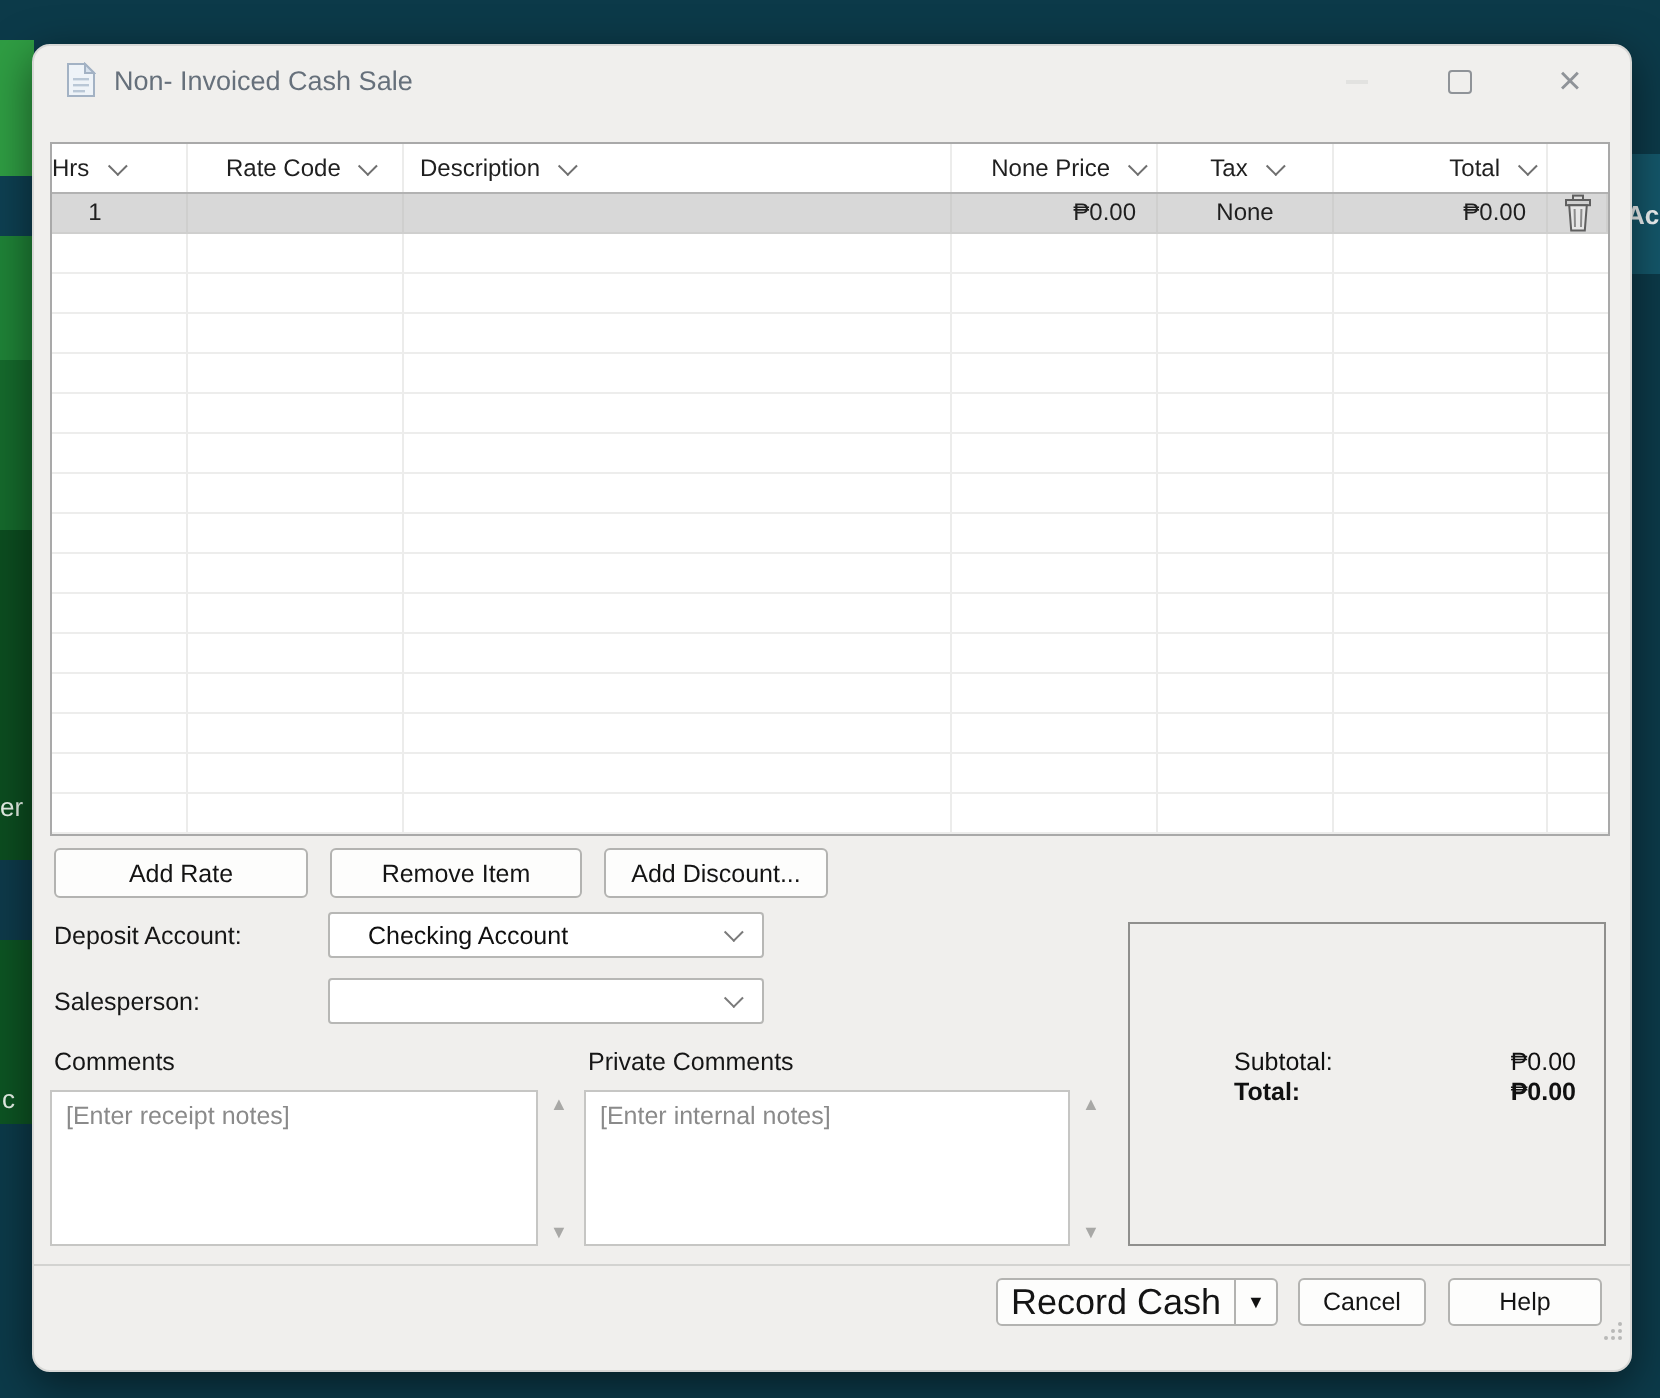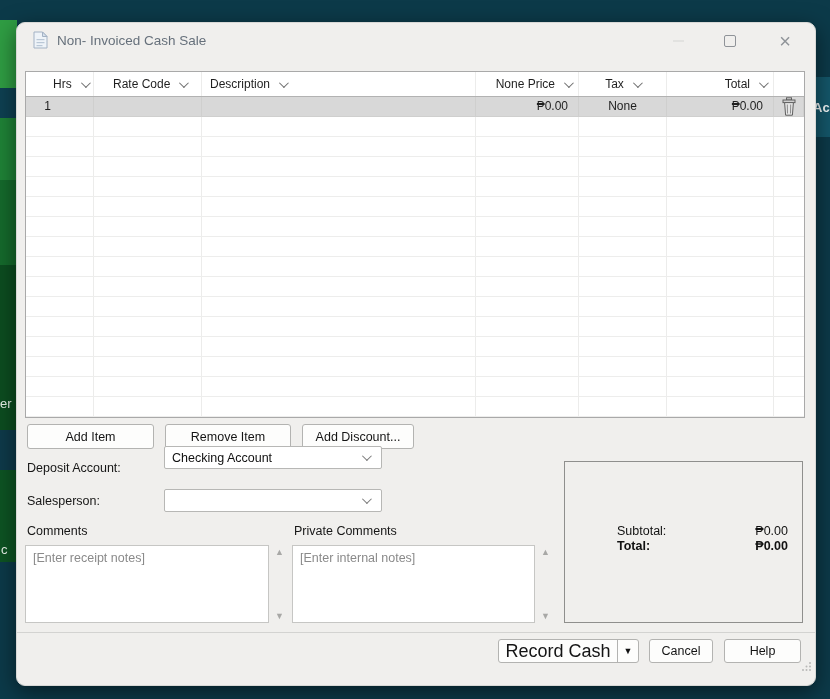--- a/index.html
+++ b/index.html
@@ -39,21 +39,21 @@
   .grid { position:absolute; left:8px; top:48px; width:780px; background:#fff; border:1px solid #a9a9a9; }
   .grow { display:flex; height:20px; border-bottom:1px solid #ededec; background:#fff; }
   .ghead { display:flex; height:25px; border-bottom:1px solid #b2b2b2; background:#fff; align-items:center; }
   .hcell { display:flex; align-items:center; gap:9px; font-size:12px; color:#1f1f1f; height:100%;
            border-right:1px solid #ececeb; }
   .cell { font-size:12px; color:#1f1f1f; line-height:19px; height:100%; overflow:hidden;
           border-right:1px solid #ececeb; }
   .c0 { width:68px; }  .c1 { width:108px; } .c2 { width:274px; }
   .c3 { width:103px; } .c4 { width:88px; }  .c5 { width:107px; }
   .c6 { flex:1; border-right:none; display:flex; align-items:center; justify-content:center; }
-  .hc0 { padding-left:27px; } .hc1 { padding-left:19px; } .hc2 { padding-left:8px; }
+  .hc0 { padding-left:0; } .hc1 { padding-left:19px; } .hc2 { padding-left:8px; }
   .hc3 { justify-content:flex-end; padding-right:7px; }
   .hc4 { justify-content:center; }
   .hc5 { justify-content:flex-end; padding-right:7px; }
   .bc0 { text-align:center; padding-right:24px; }
   .bc3 { text-align:right; padding-right:10px; }
   .bc4 { text-align:center; }
   .bc5 { text-align:right; padding-right:10px; }
   .grow.selected { background:#d8d8d8; border-bottom:1px solid #cfcfce; }
   .grow.selected .cell { border-right:1px solid #cfcfce; }
   .chev { width:7px; height:7px; border-right:1.6px solid #6f6f6f; border-bottom:1.6px solid #6f6f6f;
@@ -67,21 +67,21 @@
   .btn-discount { left:285px; top:401px; width:112px; }
 
   .fld-label { position:absolute; font-size:12.5px; color:#161616; }
   .lbl-deposit { left:10px; top:438px; }
   .lbl-sales   { left:10px; top:471px; }
   .lbl-comments { left:10px; top:501px; }
   .lbl-private  { left:277px; top:501px; }
 
   .combo { position:absolute; left:147px; width:218px; height:23px; background:#fff;
            border:1px solid #b7b7b5; border-radius:2px; display:flex; align-items:center; }
-  .combo-deposit { top:423px; } .combo-sales { top:466px; }
+  .combo-deposit { top:433px;padding-left:12px; } .combo-sales { top:466px; }
   .combo .val { font-size:12.5px; color:#101010; padding-left:7px; flex:1; }
   .combo .chev { margin-right:12px; border-color:#7a7a7a; }
 
   .notes { position:absolute; top:522px; width:244px; height:78px; border:1px solid #c6c6c4;
            background:#fff; }
   .notes textarea { width:100%; height:100%; border:none; resize:none; background:transparent;
            font-family:inherit; font-size:12.5px; color:#404040; padding:5px 7px; outline:none; }
   .notes textarea::placeholder { color:#8a8a8a; opacity:1; }
   .notes-comments { left:8px; } .notes-private { left:275px; width:243px; }
   .scroll-arrows { position:absolute; top:524px; width:12px; height:74px; }
@@ -323,21 +323,21 @@
             <div class="cell c1 bc1"></div>
             <div class="cell c2 bc2"></div>
             <div class="cell c3 bc3"></div>
             <div class="cell c4 bc4"></div>
             <div class="cell c5 bc5"></div>
             <div class="cell c6"></div>
           </div>
         </div>
     </div>
 
-    <button class="btn btn-add">Add Item</button>
+    <button class="btn btn-add">Add Rate</button>
     <button class="btn btn-remove">Remove Item</button>
     <button class="btn btn-discount">Add Discount...</button>
 
     <span class="fld-label lbl-deposit">Deposit Account:</span>
     <div class="combo combo-deposit">
       <span class="val">Checking Account</span>
       <span class="chev"></span>
     </div>
 
     <span class="fld-label lbl-sales">Salesperson:</span>

